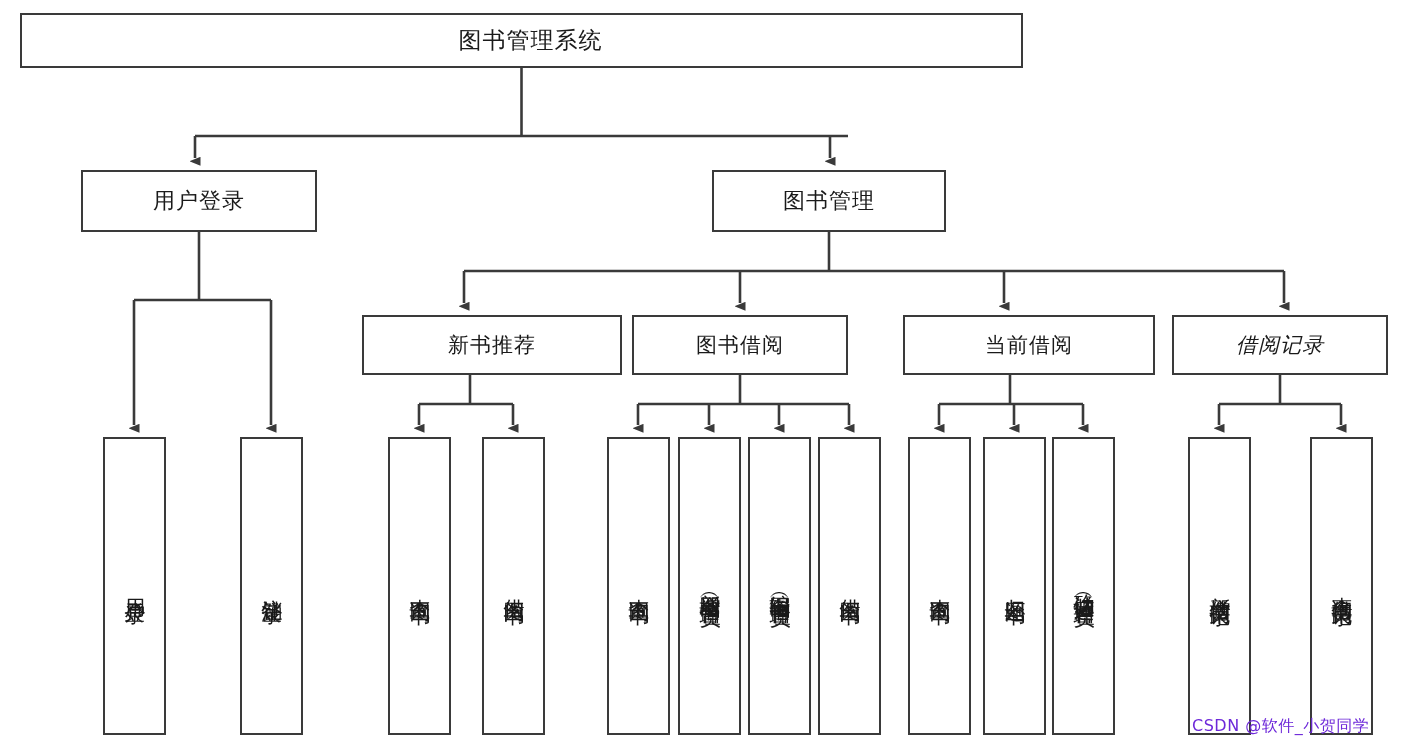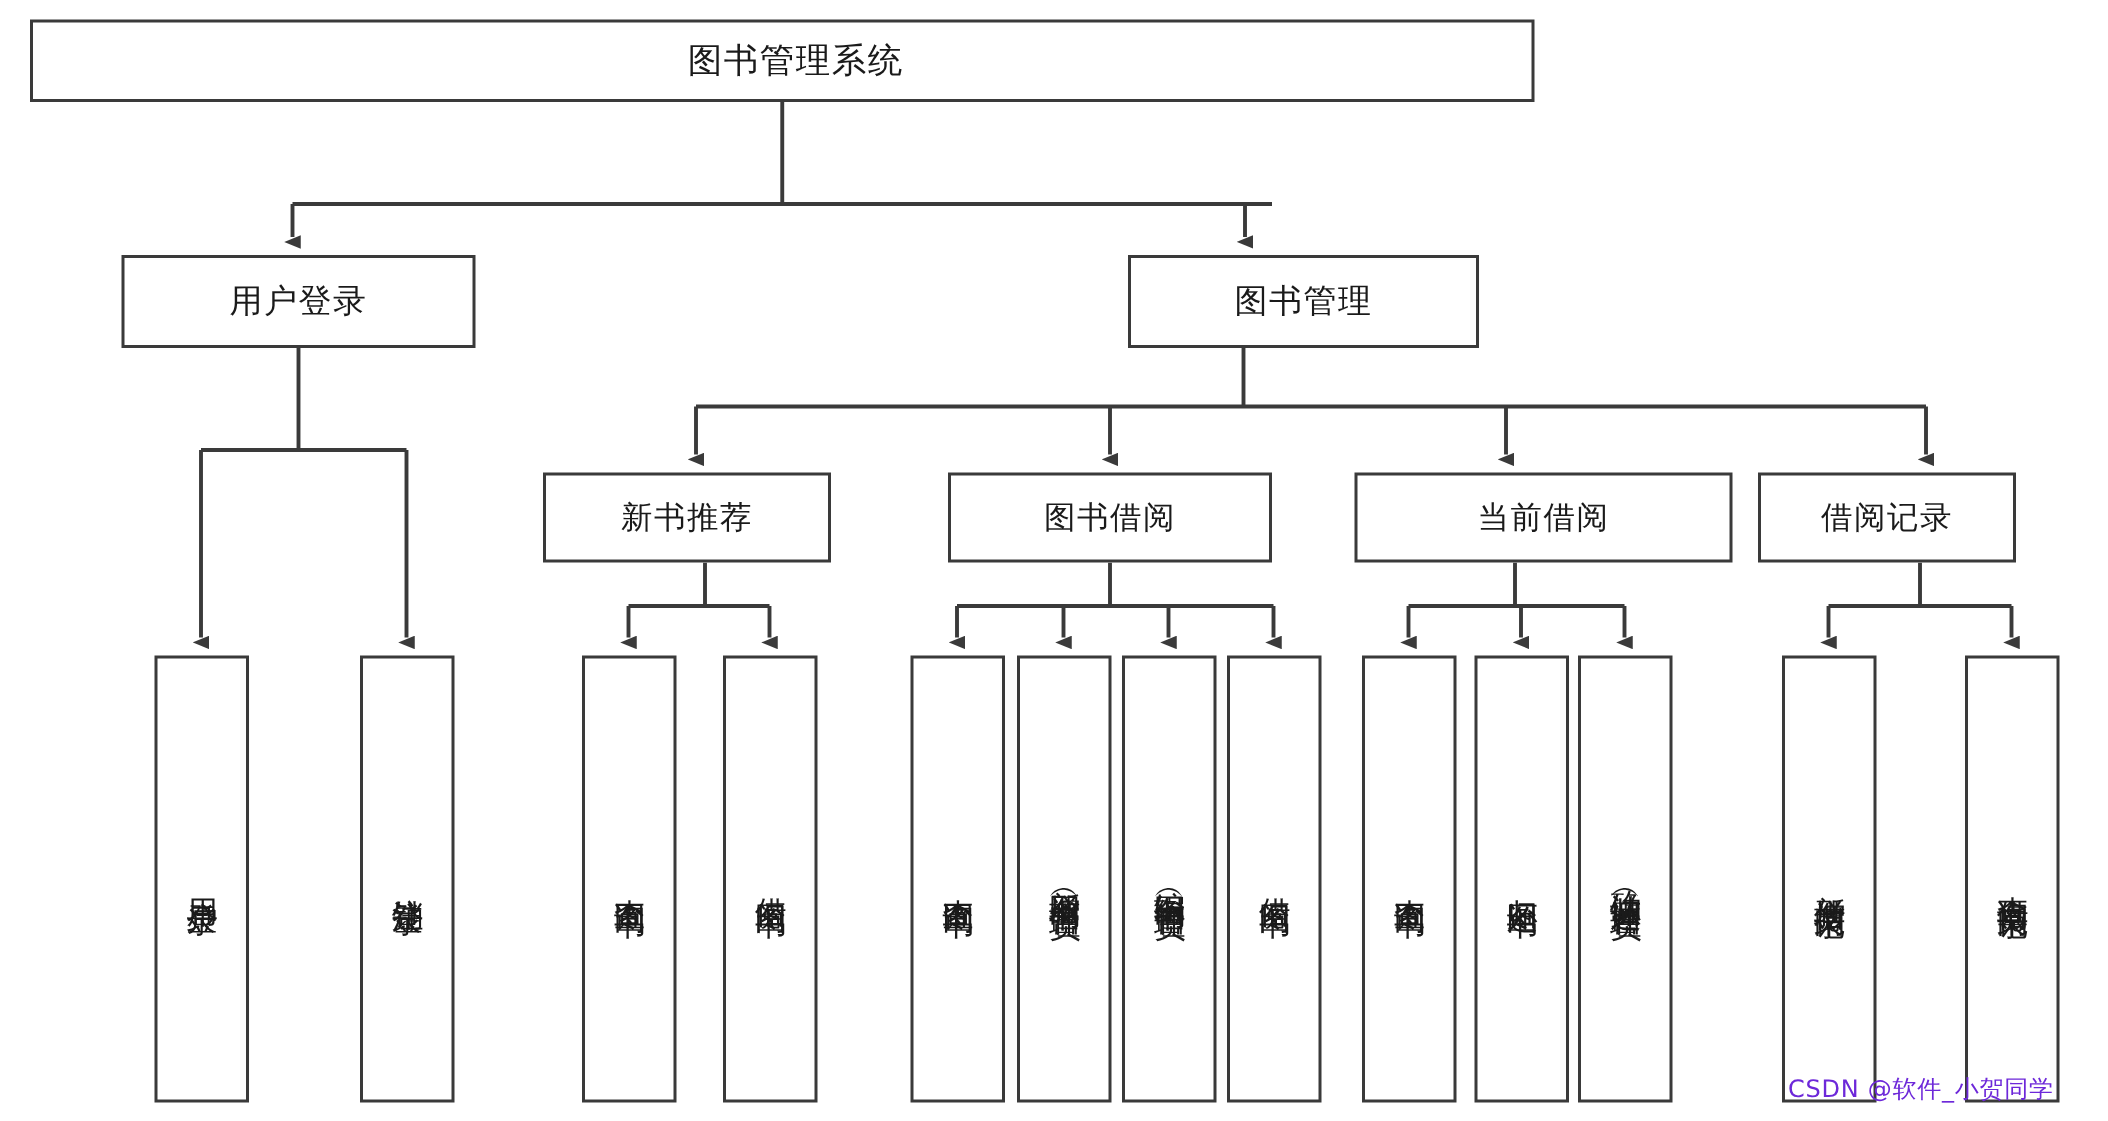--- a/index.html
+++ b/index.html
@@ -137,34 +137,34 @@
     </g>
   </svg>
 
   <div class="node node-root" style="left:20px; top:13px; width:1003px; height:55px;padding-left:18px;">
     <span>图书管理系统</span>
   </div>
 
   <div class="node node-l2" style="left:81px; top:170px; width:236px; height:62px;">
     <span>用户登录</span>
   </div>
-  <div class="node node-l2" style="left:752px; top:170px; width:234px; height:62px;font-family:Liberation Serif, serif;">
+  <div class="node node-l2" style="left:712px; top:170px; width:234px; height:62px;font-family:Liberation Serif, serif;">
     <span>图书管理</span>
   </div>
 
-  <div class="node node-l3" style="left:362px; top:315px; width:192px; height:60px;">
+  <div class="node node-l3" style="left:362px; top:315px; width:260px; height:60px;">
     <span>新书推荐</span>
   </div>
   <div class="node node-l3" style="left:632px; top:315px; width:216px; height:60px;">
     <span>图书借阅</span>
   </div>
   <div class="node node-l3" style="left:903px; top:315px; width:252px; height:60px;">
     <span>当前借阅</span>
   </div>
-  <div class="node node-l3" style="left:1172px; top:315px; width:172px; height:60px;">
+  <div class="node node-l3" style="left:1172px; top:315px; width:216px; height:60px;font-style:italic;">
     <span>借阅记录</span>
   </div>
 
   <div class="node node-leaf" style="left:103px; top:437px; width:63px; height:298px;">
     <span class="vtext">用户登录</span>
   </div>
   <div class="node node-leaf" style="left:240px; top:437px; width:63px; height:298px;">
     <span class="vtext">注销登录</span>
   </div>
   <div class="node node-leaf" style="left:388px; top:437px; width:63px; height:298px;">

